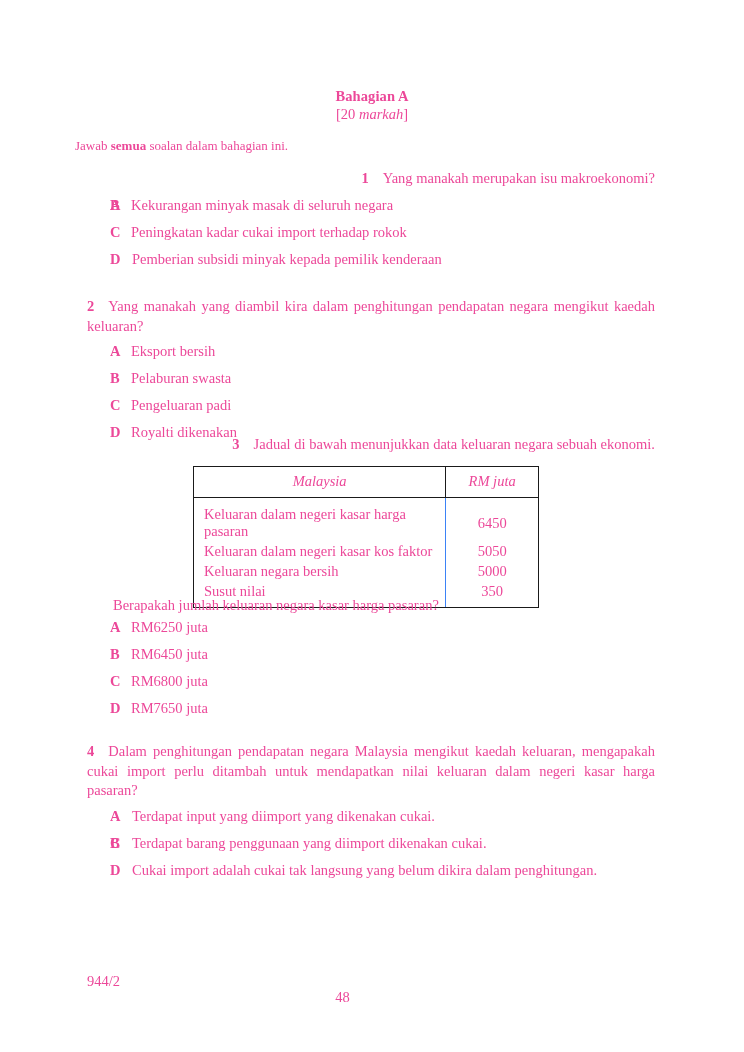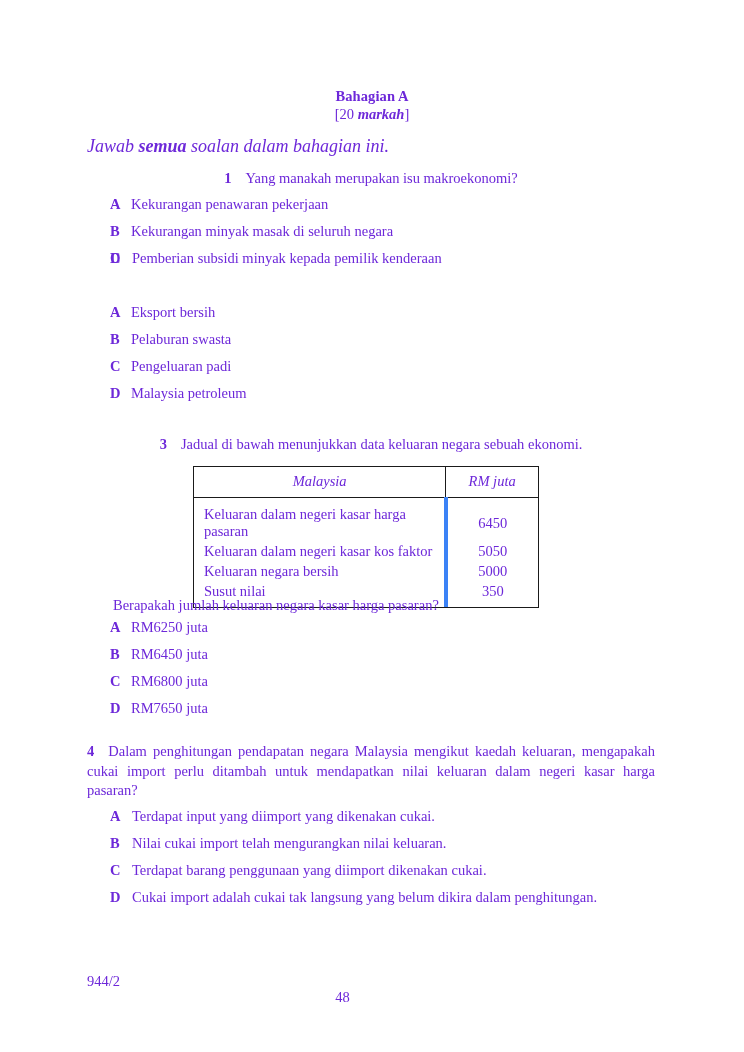--- a/index.html
+++ b/index.html
@@ -6,21 +6,21 @@
     margin: 0;
     padding: 0;
     background: #ffffff;
   }
   .page {
     position: relative;
     width: 744px;
     height: 1052px;
     background: #ffffff;
     font-family: "Liberation Serif", "DejaVu Serif", serif;
-    color: #6d28d9;
+    color: #ec4899;
     overflow: hidden;
   }
 
   
   .section-head {
     position: absolute;
     left: 0;
     top: 88px;
     width: 744px;
     text-align: center;
@@ -29,45 +29,44 @@
     font-weight: bold;
     font-size: 14.5px;
     line-height: 17px;
     letter-spacing: 0.1px;
   }
   .section-marks {
     font-size: 14.5px;
     line-height: 17px;
     margin-top: 1px;
   }
-  .section-marks .ital { font-style: italic; font-weight: bold; }
+  .section-marks .ital { font-style: italic; }
 
   .instruction {
     position: absolute;
-    left: 87px;
+    left: 75px;
     top: 137px;
-    font-size: 18px;
-    font-style: italic;
+    font-size: 13px;
     line-height: 18px;
   }
   .instruction .b { font-weight: bold; }
 
   
   .question {
     position: absolute;
     left: 87px;
     width: 568px;
   }
   .q-stem {
     font-size: 14.5px;
     line-height: 19.5px;
     text-align: justify;
     text-justify: inter-word;
   }
-  .q-stem.nojust { text-align: center; }
+  .q-stem.nojust { text-align: right; }
   .q-num {
     font-weight: bold;
     display: inline;
   }
   .q-num-gap { display: inline-block; width: 14px; }
 
   .options {
     margin-top: 6px;
   }
   .option {
@@ -119,21 +118,21 @@
   table.data-table td {
     padding: 1.5px 0;
     vertical-align: middle;
   }
   table.data-table td.cell-item {
     text-align: left;
     padding-left: 10px;
   }
   table.data-table td.cell-val {
     text-align: center;
-    border-left: 4px solid #3b82f6;
+    border-left: 1px solid #3b82f6;
   }
   table.data-table tr.first-data td { padding-top: 8px; }
   table.data-table tr.last-data td  { padding-bottom: 7px; }
 
   
   .footer-code {
     position: absolute;
     left: 87px;
     top: 973px;
     font-size: 14.5px;
@@ -155,33 +154,34 @@
   <div class="section-head">
     <div class="section-title">Bahagian A</div>
     <div class="section-marks"><span>[20 </span><span class="ital">markah</span><span>]</span></div>
   </div>
 
   <div class="instruction"><span>Jawab </span><span class="b">semua</span><span> soalan dalam bahagian ini.</span></div>
 
   <div class="question" style="top:169px;">
     <div class="q-stem nojust"><span class="q-num">1</span><span class="q-num-gap"></span><span>Yang manakah merupakan isu makroekonomi?</span></div>
     <div class="options">
-      <div class="option"><span class="opt-letter">A</span><span>Kekurangan penawaran pekerjaan</span></div>
+      <div class="option"><span class="opt-letter">A</span></div>
       <div class="option"><span class="opt-letter">B</span><span>Kekurangan minyak masak di seluruh negara</span></div>
-      <div class="option"><span class="opt-letter">C</span></div>
+      <div class="option"><span class="opt-letter">C</span><span>Peningkatan kadar cukai import terhadap rokok</span></div>
       <div class="option wide"><span class="opt-letter">D</span><span>Pemberian subsidi minyak kepada pemilik kenderaan</span></div>
     </div>
   </div>
 
   <div class="question" style="top:297px;">
+    <div class="q-stem"><span class="q-num">2</span><span class="q-num-gap"></span><span>Yang manakah yang diambil kira dalam penghitungan pendapatan negara mengikut kaedah keluaran?</span></div>
     <div class="options">
       <div class="option"><span class="opt-letter">A</span><span>Eksport bersih</span></div>
       <div class="option"><span class="opt-letter">B</span><span>Pelaburan swasta</span></div>
       <div class="option"><span class="opt-letter">C</span><span>Pengeluaran padi</span></div>
-      <div class="option"><span class="opt-letter">D</span><span>Malaysia petroleum</span></div>
+      <div class="option"><span class="opt-letter">D</span><span>Royalti dikenakan</span></div>
     </div>
   </div>
 
   <div class="question" style="top:435px;">
     <div class="q-stem nojust"><span class="q-num">3</span><span class="q-num-gap"></span><span>Jadual di bawah menunjukkan data keluaran negara sebuah ekonomi.</span></div>
   </div>
 
   <div class="data-table-wrap">
     <table class="data-table">
       <thead>
@@ -219,21 +219,21 @@
       <div class="option"><span class="opt-letter">B</span><span>RM6450 juta</span></div>
       <div class="option"><span class="opt-letter">C</span><span>RM6800 juta</span></div>
       <div class="option"><span class="opt-letter">D</span><span>RM7650 juta</span></div>
     </div>
   </div>
 
   <div class="question" style="top:742px;">
     <div class="q-stem"><span class="q-num">4</span><span class="q-num-gap"></span><span>Dalam penghitungan pendapatan negara Malaysia mengikut kaedah keluaran, mengapakah cukai import perlu ditambah untuk mendapatkan nilai keluaran dalam negeri kasar harga pasaran?</span></div>
     <div class="options">
       <div class="option wide"><span class="opt-letter">A</span><span>Terdapat input yang diimport yang dikenakan cukai.</span></div>
-      <div class="option wide"><span class="opt-letter">B</span><span>Nilai cukai import telah mengurangkan nilai keluaran.</span></div>
+      <div class="option wide"><span class="opt-letter">B</span></div>
       <div class="option wide"><span class="opt-letter">C</span><span>Terdapat barang penggunaan yang diimport dikenakan cukai.</span></div>
       <div class="option wide"><span class="opt-letter">D</span><span>Cukai import adalah cukai tak langsung yang belum dikira dalam penghitungan.</span></div>
     </div>
   </div>
 
   <div class="footer-code">944/2</div>
   <div class="footer-page">48</div>
 
 </div>
 

